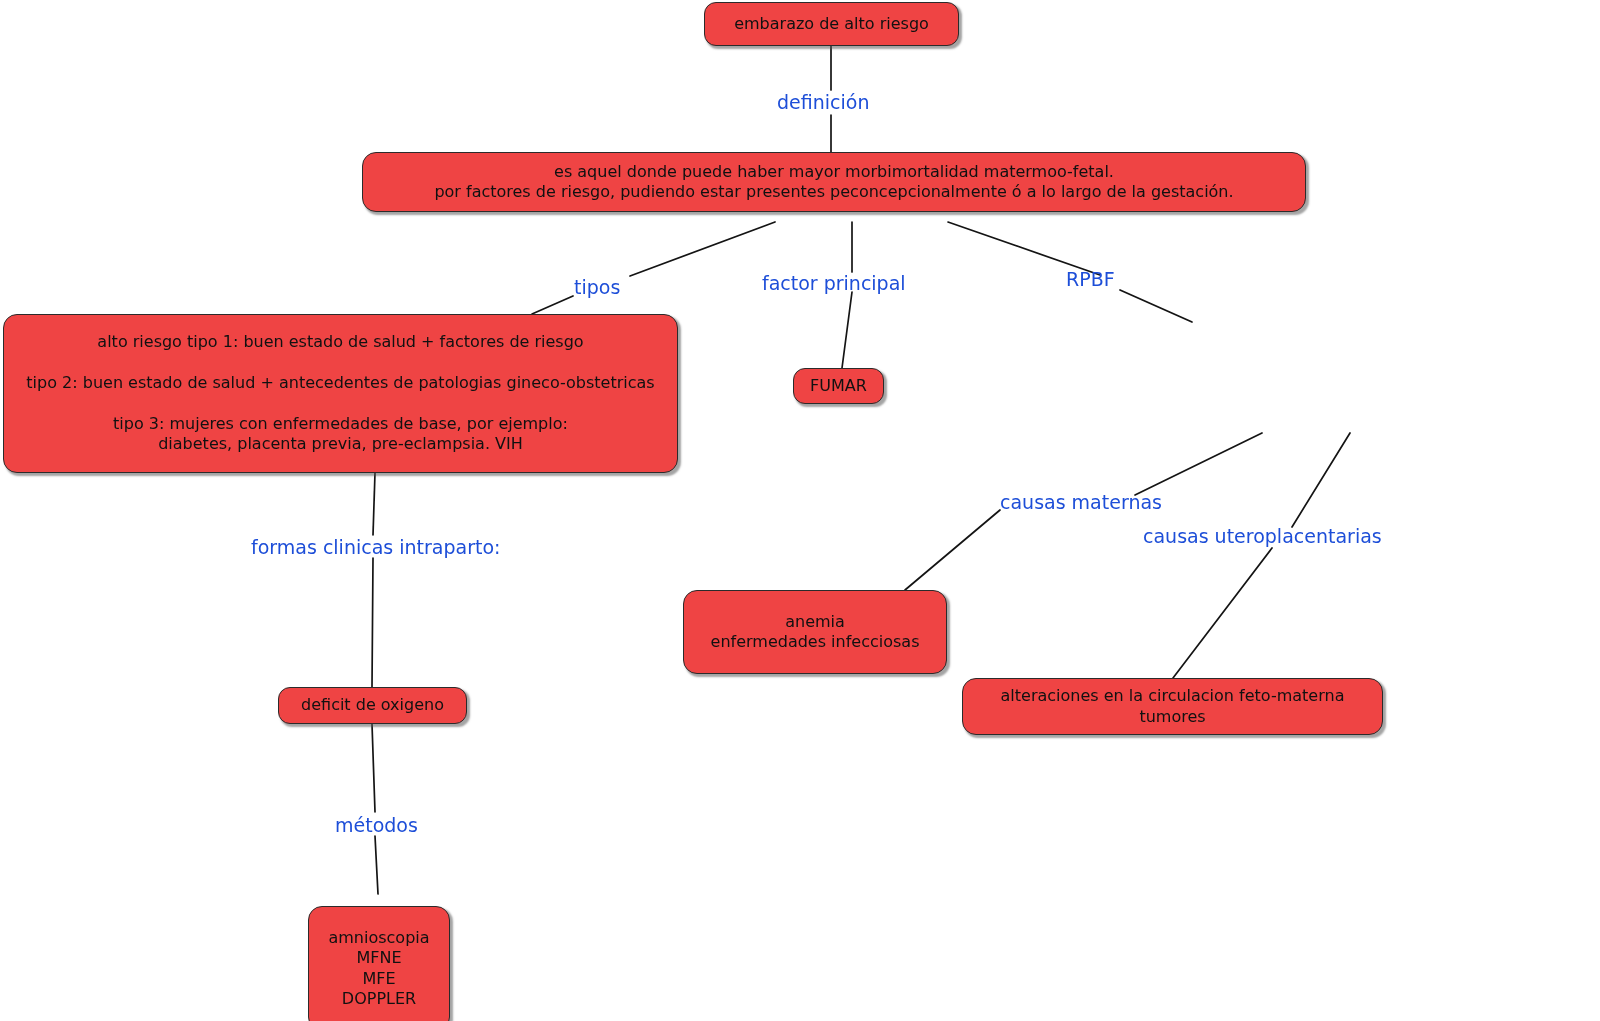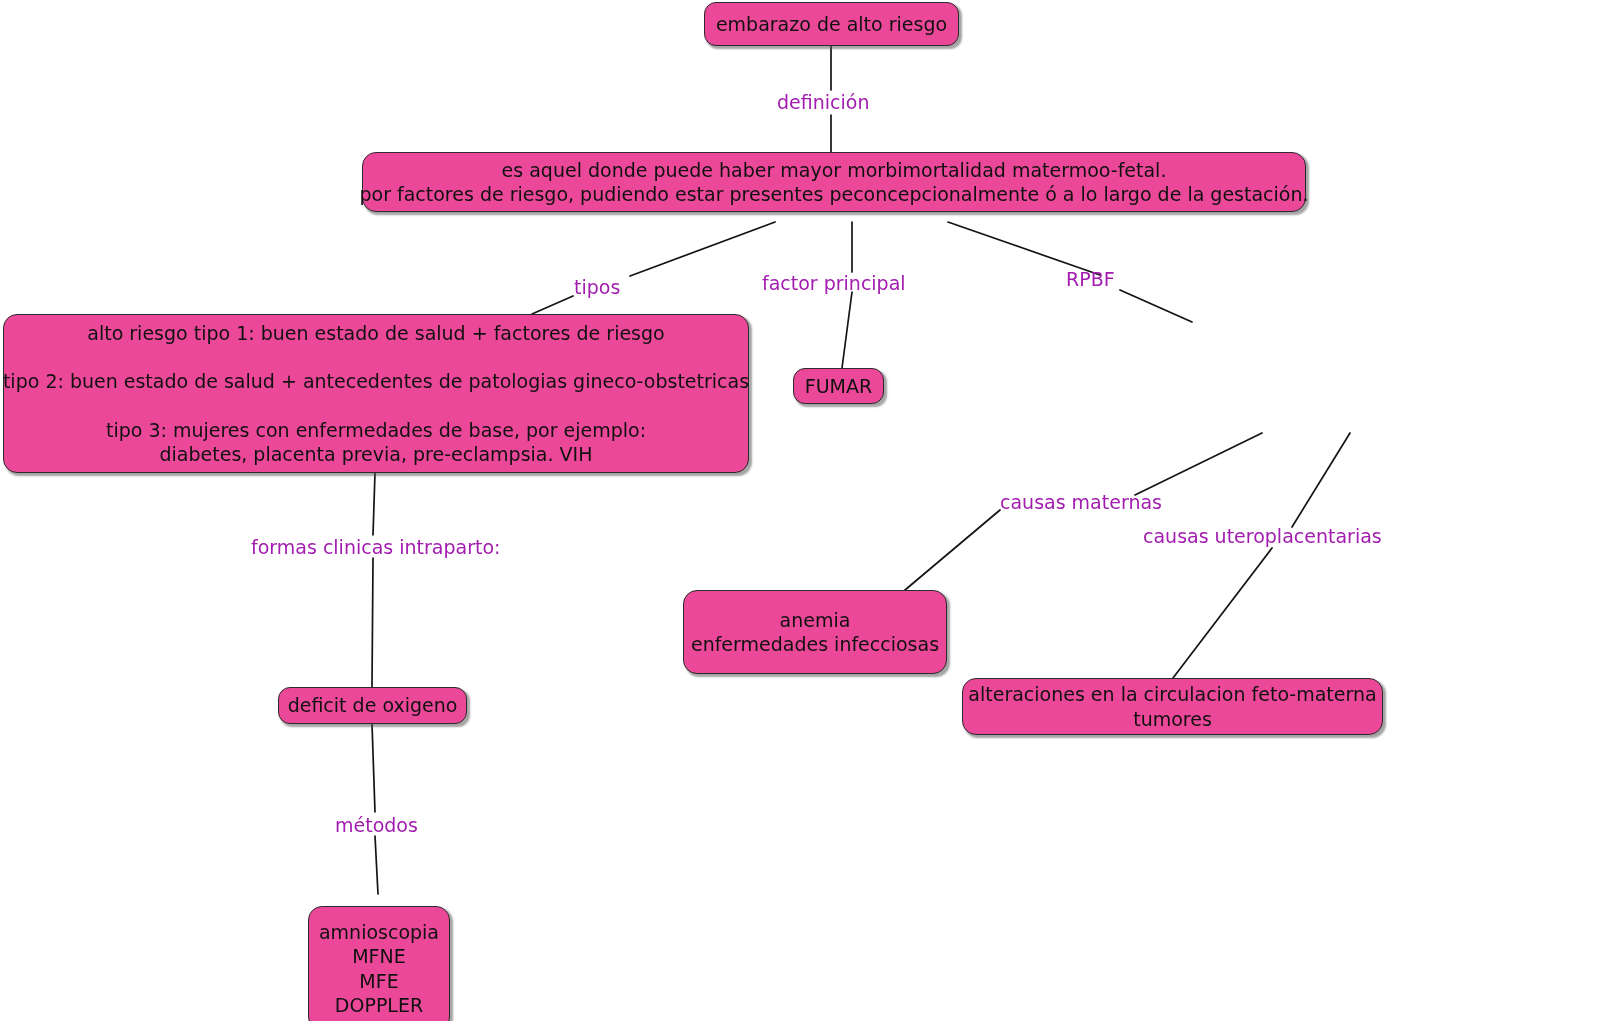--- a/index.html
+++ b/index.html
@@ -23,39 +23,39 @@
     position: absolute;
     left: 0;
     top: 0;
     width: 1600px;
     height: 1021px;
     pointer-events: none;
   }
   .node {
     position: absolute;
     box-sizing: border-box;
-    background: #ec4899;
+    background: #ef4444;
     border: 1.6px solid #2b2b2b;
     border-radius: 14px;
     box-shadow: 2.5px 2.5px 2.0px rgba(90,90,90,0.55);
     display: flex;
     align-items: center;
     justify-content: center;
     text-align: center;
-    font-size: 19px;
+    font-size: 16px;
     line-height: 1.28;
     color: #111111;
     padding: 4px 10px;
     white-space: pre;
   }
   .node.small-radius { border-radius: 12px; }
   .link-label {
     position: absolute;
     font-size: 19px;
-    color: #a21caf;
+    color: #1d4ed8;
     white-space: pre;
     background: transparent;
     line-height: 1.2;
   }
 </style>
 </head>
 <body>
 
 <div id="canvas">
 
@@ -86,21 +86,21 @@
       <line x1="372" y1="724" x2="375" y2="812"></line>
       <line x1="375" y1="836" x2="378" y2="894"></line>
     </g>
   </svg>
 
   <div class="node small-radius" style="left:704px; top:2px; width:255px; height:44px;">embarazo de alto riesgo</div>
 
   <div class="node" style="left:362px; top:152px; width:944px; height:60px;">es aquel donde puede haber mayor morbimortalidad matermoo-fetal.
 por factores de riesgo, pudiendo estar presentes peconcepcionalmente ó a lo largo de la gestación.</div>
 
-  <div class="node" style="left:3px; top:314px; width:746px; height:159px;">alto riesgo tipo 1: buen estado de salud + factores de riesgo
+  <div class="node" style="left:3px; top:314px; width:675px; height:159px;">alto riesgo tipo 1: buen estado de salud + factores de riesgo
 
 tipo 2: buen estado de salud + antecedentes de patologias gineco-obstetricas
 
 tipo 3: mujeres con enfermedades de base, por ejemplo:
 diabetes, placenta previa, pre-eclampsia. VIH</div>
 
   <div class="node small-radius" style="left:793px; top:368px; width:91px; height:36px;text-align:right;">FUMAR</div>
 
 
   <div class="node" style="left:683px; top:590px; width:264px; height:84px;">anemia

